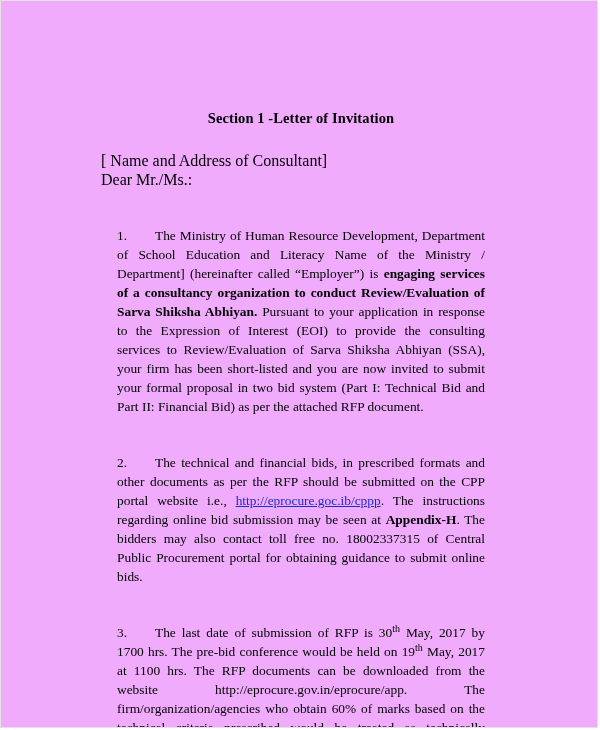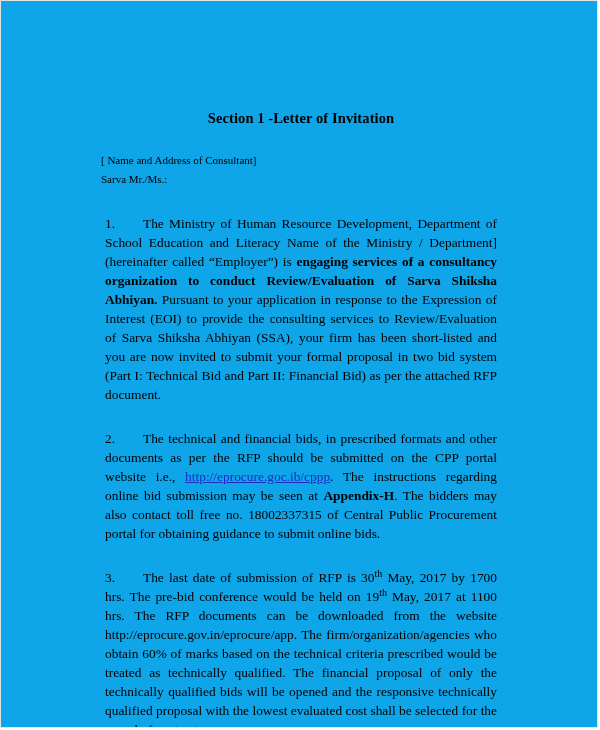--- a/index.html
+++ b/index.html
@@ -11,21 +11,21 @@
     width: 600px;
     height: 730px;
     overflow: hidden;
     font-family: "Liberation Serif", "DejaVu Serif", serif;
     color: #000000;
   }
   .page {
     position: relative;
     width: 598px;
     height: 728px;
-    background: #0ea5e9;
+    background: #f0abfc;
     border: 1px solid #e3e3e3;
     box-sizing: border-box;
     overflow: hidden;
   }
   .content {
     position: absolute;
     left: 100px;
     top: 0;
     width: 400px;
   }
@@ -33,28 +33,28 @@
     text-align: center;
     font-weight: bold;
     font-size: 14.5px;
     line-height: 18px;
     margin: 0;
     padding-top: 108px;
     letter-spacing: 0.1px;
   }
   .addr-block {
     margin-top: 24px;
-    font-size: 11px;
+    font-size: 16px;
     line-height: 19px;
   }
   .addr-line {
     white-space: pre;
   }
   p.para {
-    margin: 4px;
+    margin: 16px;
     padding-top: 21px;
     font-size: 13.4px;
     line-height: 19px;
     text-align: justify;
     text-justify: inter-word;
   }
   p.para .num {
     display: inline-block;
     width: 38px;
   }
@@ -74,21 +74,21 @@
 </head>
 <body>
 
 <div class="page">
   <div class="content">
 
     <h1 class="doc-title">Section 1 -Letter of Invitation</h1>
 
     <div class="addr-block">
       <div class="addr-line">[ Name and Address of Consultant]</div>
-      <div class="addr-line">Sarva Mr./Ms.:</div>
+      <div class="addr-line">Dear Mr./Ms.:</div>
     </div>
 
     <div id="paragraphs">
         <p class="para"><span class="num">1.</span><span>The Ministry of Human Resource Development, Department of School Education and Literacy Name of the Ministry / Department] (hereinafter called “Employer”) is </span><span class="b">engaging services of a consultancy organization to conduct Review/Evaluation of Sarva Shiksha Abhiyan.</span><span>  Pursuant to your application in response to the Expression of Interest (EOI) to provide the consulting services to Review/Evaluation of Sarva Shiksha Abhiyan (SSA), your firm has been short-listed and you are now invited to submit your formal proposal in two bid system (Part I: Technical Bid and Part II: Financial Bid) as per the attached RFP document.</span></p>
         <p class="para"><span class="num">2.</span><span>The technical and financial bids, in prescribed formats and other documents as per the RFP should be submitted on the CPP portal website i.e., </span><a class="link" href="#">http://eprocure.goc.ib/cppp</a><span>. The instructions regarding online bid submission may be seen at </span><span class="b">Appendix-H</span><span>. The bidders may also contact toll free no. 18002337315 of Central Public Procurement portal for obtaining guidance to submit online bids.</span></p>
         <p class="para"><span class="num">3.</span><span>The last date of submission of RFP is 30</span><sup>th</sup><span> May, 2017 by 1700 hrs. The pre-bid conference would be held on 19</span><sup>th</sup><span> May, 2017 at 1100 hrs. The RFP documents can be downloaded from the website http://eprocure.gov.in/eprocure/app. The firm/organization/agencies who obtain 60% of marks based on the technical criteria prescribed would be treated as technically qualified. The financial proposal of only the technically qualified bids will be opened and the responsive technically qualified proposal with the lowest evaluated cost shall be selected for the award of contract.</span></p>
         <p class="para last-para"></p>
       </div>
 
   </div>

